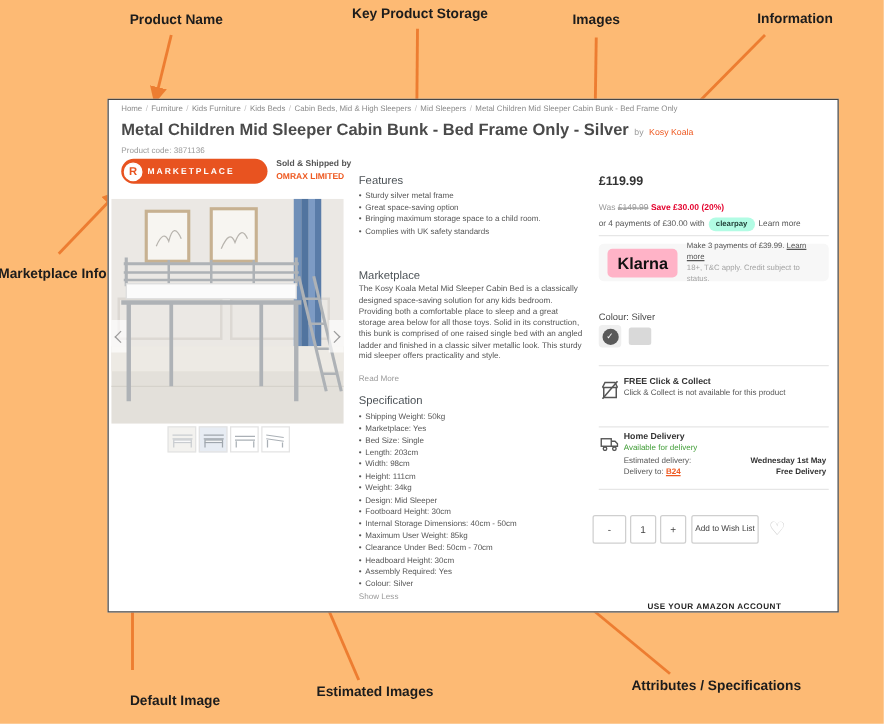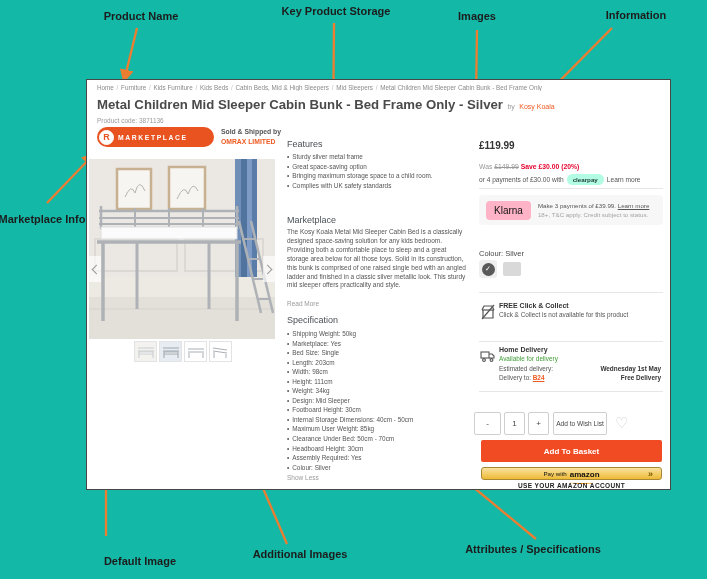--- a/index.html
+++ b/index.html
@@ -1,17 +1,17 @@
 <!DOCTYPE html>
 <html><head>
 <meta charset="utf-8">
 <style>
   * { margin:0; padding:0; box-sizing:border-box; }
   body { background:#fff; font-family:"Liberation Sans", sans-serif; }
-  #canvas { position:relative; width:707px; height:579px; background:#14b8a6; overflow:hidden; }
+  #canvas { position:relative; width:707px; height:579px; background:#fdba74; overflow:hidden; }
 
   
   .ann { position:absolute; transform:translateX(-50%); font-weight:bold; font-size:11px; color:#1c1c1c; white-space:nowrap; text-align:center; }
   #arrow-layer { position:absolute; left:0; top:0; width:707px; height:579px; pointer-events:none; }
 
   
   #card { position:absolute; left:86px; top:79px; width:585px; height:411px; background:#fff; border:1.5px solid #474747; }
   .abs { position:absolute; }
 
   .bc { font-size:6.3px; color:#8a8a8a; white-space:nowrap; overflow:hidden; }
@@ -45,21 +45,21 @@
 
   .price { font-size:10px; font-weight:bold; color:#333; }
   .was-line { font-size:6.8px; color:#999; }
   .was-strike { text-decoration:line-through; }
   .save { color:#E4032E; font-weight:bold; }
   .inst { font-size:6.6px; color:#555; display:flex; align-items:center; gap:3px; white-space:nowrap; }
   .clearpay { background:#B2FCE4; color:#1d3b33; border-radius:7px; font-size:6.2px; font-weight:bold; padding:2px 6px; }
   .divider { border-top:1px solid #e6e6e6; width:184px; }
 
   .klarna-box { background:#f7f7f7; border-radius:4px; width:184px; height:30px; display:flex; align-items:center; padding:0 7px; gap:7px; }
-  .klarna-pill { background:#FFB3C7; border-radius:4px; color:#111; font-size:10px; font-weight:normal; padding:4px 8px;text-align:center; }
+  .klarna-pill { background:#FFB3C7; border-radius:4px; color:#111; font-size:13px; font-weight:bold; padding:4px 8px;text-align:center; }
   .klarna-txt { font-size:6.2px; color:#555; line-height:9px; }
   .klarna-sub { color:#a3a3a3; }
   .u { text-decoration:underline; cursor:pointer; }
 
   .colour-label { font-size:7.5px; color:#4a4a4a; }
   .swatch-wrap { width:18px; height:18px; background:#efefef; border-radius:3px; display:flex; align-items:center; justify-content:center; cursor:pointer; }
   .swatch-dot { width:13px; height:13px; border-radius:50%; background:#5a5a5a; color:#fff; font-size:7px; display:flex; align-items:center; justify-content:center; }
   .swatch-plain { width:18px; height:14px; background:#d9d9d9; border-radius:2px; margin-top:2px; cursor:pointer; }
 
   .row-title { font-size:7px; font-weight:bold; color:#333; }
@@ -103,22 +103,22 @@
       <line x1="536" y1="539" x2="426" y2="448" marker-end="url(#ah)"></line>
     </g>
   </svg>
 
   <div class="ann" style="left:141px; top:10px;">Product Name</div>
   <div class="ann" style="left:336px; top:5px;">Key Product Storage</div>
   <div class="ann" style="left:477px; top:10px;">Images</div>
   <div class="ann" style="left:636px; top:9px;">Information</div>
   <div class="ann" style="left:42px; top:211px; white-space:normal; width:92px; line-height:17px;">Marketplace Info</div>
   <div class="ann" style="left:140px; top:555px;">Default Image</div>
-  <div class="ann" style="left:300px; top:548px;">Additional Images</div>
-  <div class="ann" style="left:533px; top:543px;">Attributes / Specifications</div>
+  <div class="ann" style="left:300px; top:548px;">Estimated Images</div>
+  <div class="ann" style="left:573px; top:543px;">Attributes / Specifications</div>
 
   <div id="card">
 
     <div class="abs bc" style="left:10px; top:4px; width:566px;"><span class="bc-item">Home</span><span class="bc-sep"> / </span><span class="bc-item">Furniture</span><span class="bc-sep"> / </span><span class="bc-item">Kids Furniture</span><span class="bc-sep"> / </span><span class="bc-item">Kids Beds</span><span class="bc-sep"> / </span><span class="bc-item">Cabin Beds, Mid &amp; High Sleepers</span><span class="bc-sep"> / </span><span class="bc-item">Mid Sleepers</span><span class="bc-sep"> / </span><span class="bc-item">Metal Children Mid Sleeper Cabin Bunk - Bed Frame Only</span></div>
 
     <div class="abs" style="left:10px; top:15px; width:566px;">
       <span class="title">Metal Children Mid Sleeper Cabin Bunk - Bed Frame Only - Silver</span>
       <span class="by">by</span>
       <span class="by brand-link">Kosy Koala</span>
     </div>
@@ -321,26 +321,17 @@
       <b>Free Delivery</b>
     </div>
     <div class="abs divider" style="left:392px; top:311px;"></div>
 
     <div class="stepbox" style="left:387px; width:27px;">-</div>
     <div class="stepbox" style="left:417px; width:21px;">1</div>
     <div class="stepbox" style="left:441px; width:21px;">+</div>
     <div class="stepbox wish" style="left:466px; width:54px;">Add to Wish List</div>
     <div class="heart" style="left:528px;">♡</div>
 
-    <div class="basket">Add To Basket</div>
-
-    <div class="amzn">
-      <span class="amzn-pay">Pay with</span>
-      <span>
-        <span class="amzn-word">amazon</span>
-        <span class="amzn-smile"></span>
-      </span>
-      <span class="amzn-chev">»</span>
-    </div>
+
     <div class="amzn-footer">USE YOUR AMAZON ACCOUNT</div>
 
   </div>
 </div>
 
 </body></html>

